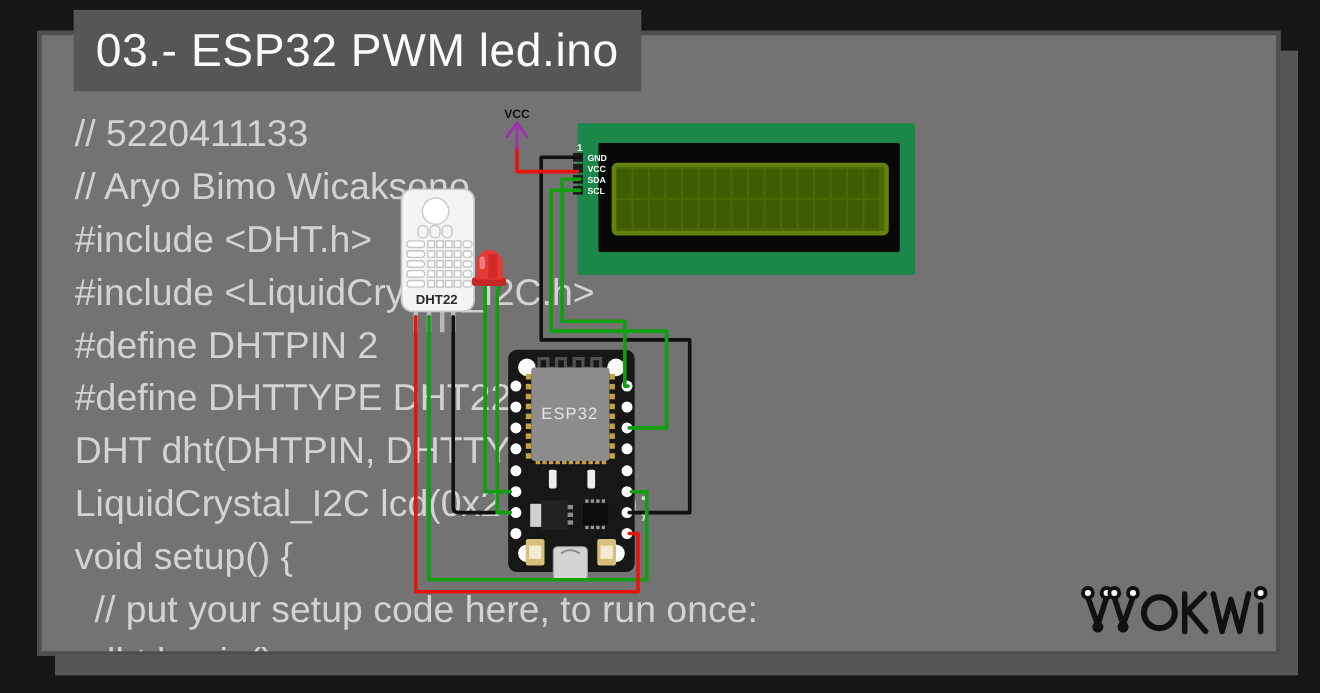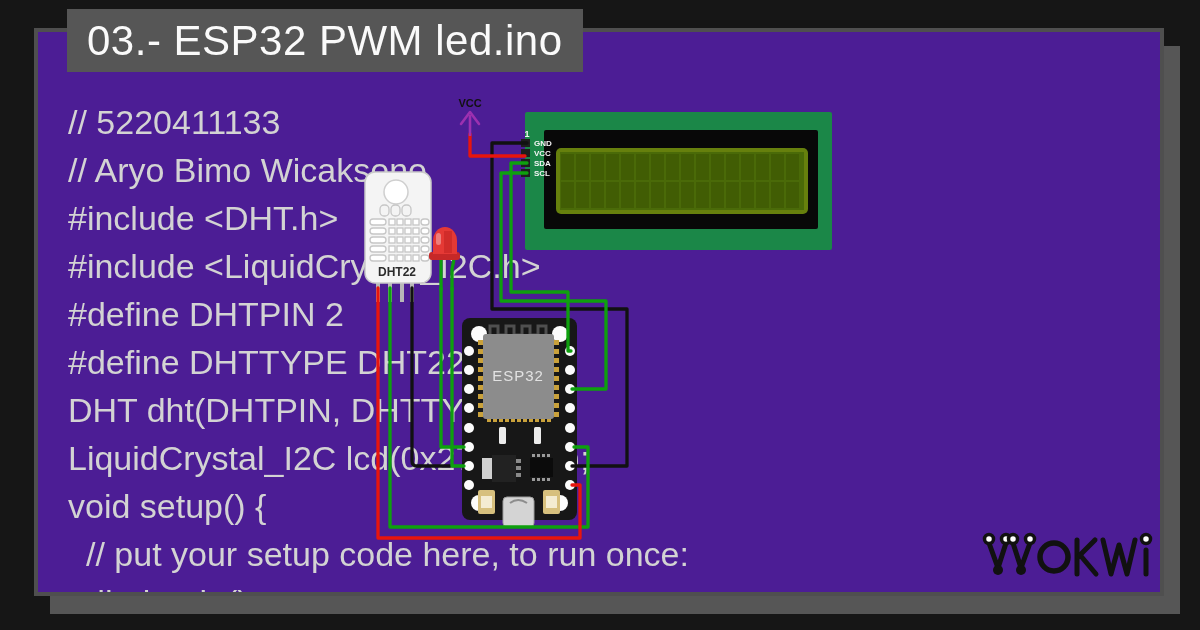--- a/index.html
+++ b/index.html
@@ -3,25 +3,25 @@
 <meta charset="utf-8">
 <style>
   html,body{margin:0;padding:0;}
   body{
     width:1200px;height:630px;position:relative;overflow:hidden;
     background:#161616;
     font-family:"Liberation Sans",sans-serif;
   }
   .page{
     position:absolute;left:34px;top:28px;width:1130px;height:568px;
-    box-sizing:border-box;background:#4c1d95;border:4px solid #4f4f4f;
+    box-sizing:border-box;background:#737373;border:4px solid #4f4f4f;
     box-shadow:16px 18px 0 0 #565656;overflow:hidden;z-index:1;
   }
   .title-box{
-    position:absolute;left:67px;top:9px;height:63px;z-index:6;
+    position:absolute;left:67px;top:9px;height:74px;z-index:6;
     background:#565656;color:#fafafa;display:flex;align-items:center;
     padding:0 20px;font-size:42px;letter-spacing:0.5px;white-space:nowrap;
   }
   .code-block{
     position:absolute;left:30px;top:66px;z-index:1;
     color:#d3d3d3;font-size:34px;line-height:48px;white-space:pre;
   }
   .code-line{height:48px;}
   .code-line.indent{padding-left:18px;}
   .circuit{position:absolute;left:0;top:0;z-index:4;pointer-events:none;}

